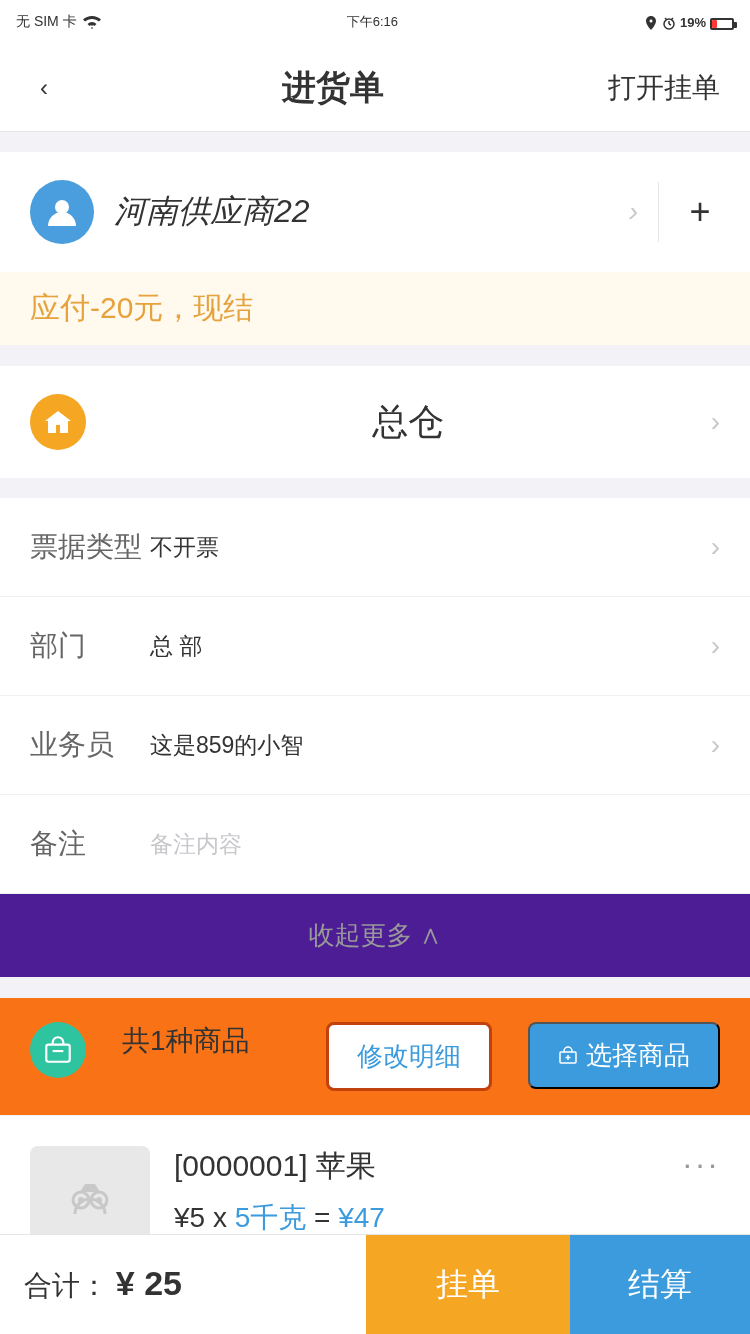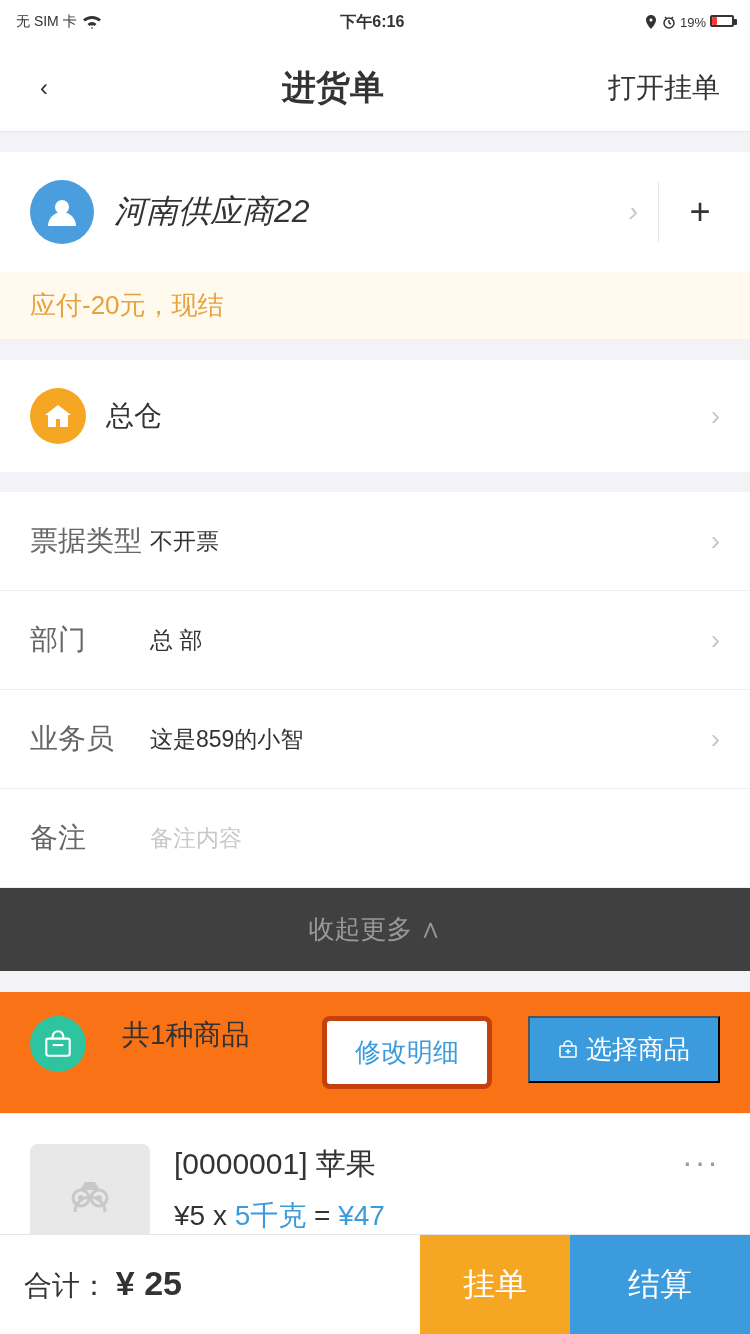--- a/index.html
+++ b/index.html
@@ -19,22 +19,22 @@
       height: 44px;
       background: #fff;
       display: flex;
       align-items: center;
       justify-content: space-between;
       padding: 0 16px;
       font-size: 14px;
       font-weight: 500;
     }
     .status-left { display: flex; align-items: center; gap: 6px; font-size: 14px; }
-    .status-center { font-size: 16px; font-weight: 700; }
-    .status-right { display: flex; align-items: flex-start; gap: 4px; font-size: 13px; }
+    .status-center { font-size: 13px; font-weight: 400; }
+    .status-right { display: flex; align-items: flex-end; gap: 4px; font-size: 13px; font-weight: bold; }
     .battery-icon {
       width: 24px; height: 12px;
       border: 2px solid #333;
       border-radius: 2px;
       position: relative;
       display: inline-block;
     }
     .battery-icon::after {
       content: '';
       position: absolute;
@@ -126,42 +126,42 @@
       font-size: 36px;
       color: #333;
       padding: 10px;
       cursor: pointer;
     }
 
     
     .notice-bar {
       background: #fff9ee;
       padding: 16px 30px;
-      font-size: 26px;
+      font-size: 30px;
       color: #e6a23c;
     }
 
     
     .warehouse-row {
       background: #fff;
       display: flex;
       align-items: center;
       padding: 28px 30px;
       border-top: 1px solid #f2f2f7;
     }
     .warehouse-icon {
       width: 56px; height: 56px;
       border-radius: 50%;
       background: #f5a623;
       display: flex; align-items: center; justify-content: center;
       margin-right: 20px;
       flex-shrink: 0;
     }
     .warehouse-icon svg { width: 30px; height: 30px; fill: #fff; }
-    .warehouse-name { font-size: 28px; color: #333; flex: 1; }
+    .warehouse-name { font-size: 36px; color: #333; flex: 1; text-align: center; }
 
     
     .form-section {
       background: #fff;
     }
     .form-row {
       display: flex;
       align-items: center;
       padding: 30px;
       border-bottom: 1px solid #f0f0f0;
@@ -176,21 +176,21 @@
       font-size: 23px;
       color: #333;
       flex: 1;
     }
     .form-value.placeholder {
       color: #c7c7cc;
     }
 
     
     .collapse-bar {
-      background: #404040;
+      background: #4c1d95;
       text-align: center;
       padding: 24px;
       font-size: 26px;
       color: #999;
       cursor: pointer;
     }
 
     
     .product-header {
       background: #f97316;
@@ -202,33 +202,33 @@
     }
     .product-icon {
       width: 56px; height: 56px;
       border-radius: 50%;
       background: #2fc4a0;
       display: flex; align-items: center; justify-content: center;
       flex-shrink: 0;
     }
     .product-count { font-size: 28px; color: #333; flex: 1; }
     .btn-outline {
-      border: 5px solid #c2410c;
+      border: 3px solid #c2410c;
       color: #3b9bdd;
       background: #fff;
       padding: 14px 28px;
       border-radius: 8px;
       font-size: 26px;
       cursor: pointer;
     }
     .btn-primary {
       background: #3b9bdd;
       color: #fff;
       padding: 14px 28px;
-      border-radius: 0;
+      border-radius: 8px;
       font-size: 26px;
       cursor: pointer;
       display: flex;
       align-items: center;
       gap: 8px;
     }
 
     
     .product-item {
       background: #fff;
@@ -269,21 +269,21 @@
       border-top: 1px solid #e5e5e5;
     }
     .total-section {
       flex: 1;
       display: flex;
       flex-direction: column;
       justify-content: center;
       padding: 0 24px;
     }
     .btn-hang {
-      width: 150px;
+      width: 204px;
       background: #f5a623;
       color: #fff;
       font-size: 32px;
       display: flex;
       align-items: center;
       justify-content: center;
       cursor: pointer;
     }
     .btn-checkout {
       width: 180px;

